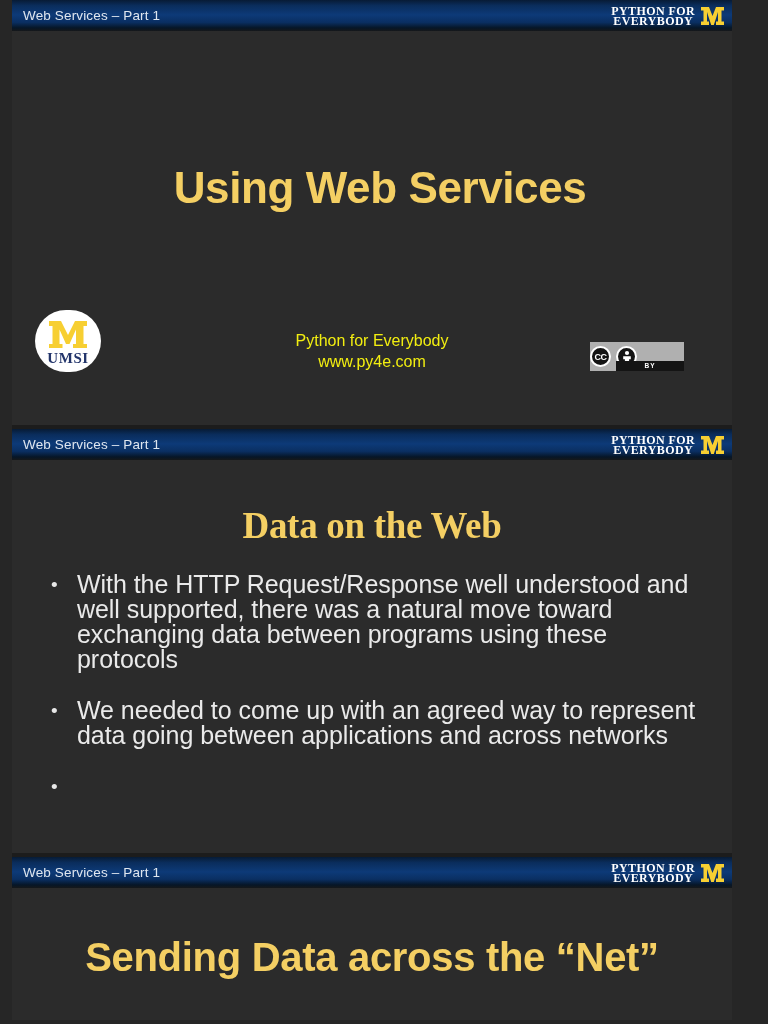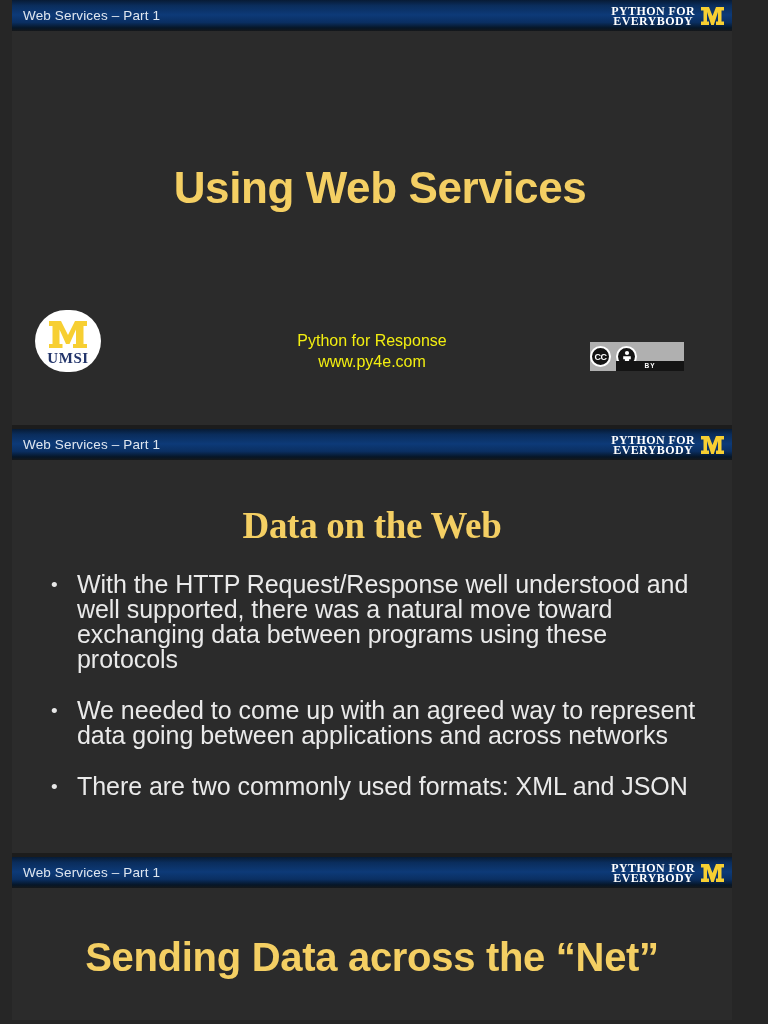--- a/index.html
+++ b/index.html
@@ -136,21 +136,21 @@
       <div class="title-main">Using Web Services</div>
 
       <div class="umsi-logo">
         <svg class="umsi-m" viewBox="0 0 40 30">
           <path d="M1 2 H13 L20 16 L27 2 H39 V7 H35.5 V25 H39 V29 H25 V25 H28 V10.5 L21.5 25 H18 L11.5 10.5 V25 H14.5 V29 H1 V25 H4.5 V7 H1 Z" fill="#f7cf32"></path>
         </svg>
         <div class="umsi-text">UMSI</div>
       </div>
 
       <div class="py4e-block">
-        <div>Python for Response</div>
+        <div>Python for Everybody</div>
         <div>www.py4e.com</div>
       </div>
 
       <div class="cc-badge">
         <div class="cc-circle">
           <span>CC</span>
         </div>
         <div class="cc-circle cc-person">
           <svg width="12" height="14" viewBox="0 0 12 14">
             <circle cx="6" cy="3" r="2.1" fill="#ffffff"></circle>
@@ -185,21 +185,20 @@
         <div class="bullet">
           <div class="dot">•</div>
           <div class="btxt">With the HTTP Request/Response well understood and well supported, there was a natural move toward exchanging data between programs using these protocols</div>
         </div>
         <div class="bullet">
           <div class="dot">•</div>
           <div class="btxt">We needed to come up with an agreed way to represent data going between applications and across networks</div>
         </div>
         <div class="bullet">
           <div class="dot">•</div>
-          <div class="btxt">There are two commonly used formats: XML and JSON</div>
         </div>
       </div>
     </div>
   </section>
 
   <section class="slide s3">
     <div class="hdr">
       <div class="hdr-title">Web Services – Part 1</div>
       <div class="hdr-brand">
         <div class="pfe-lines">

